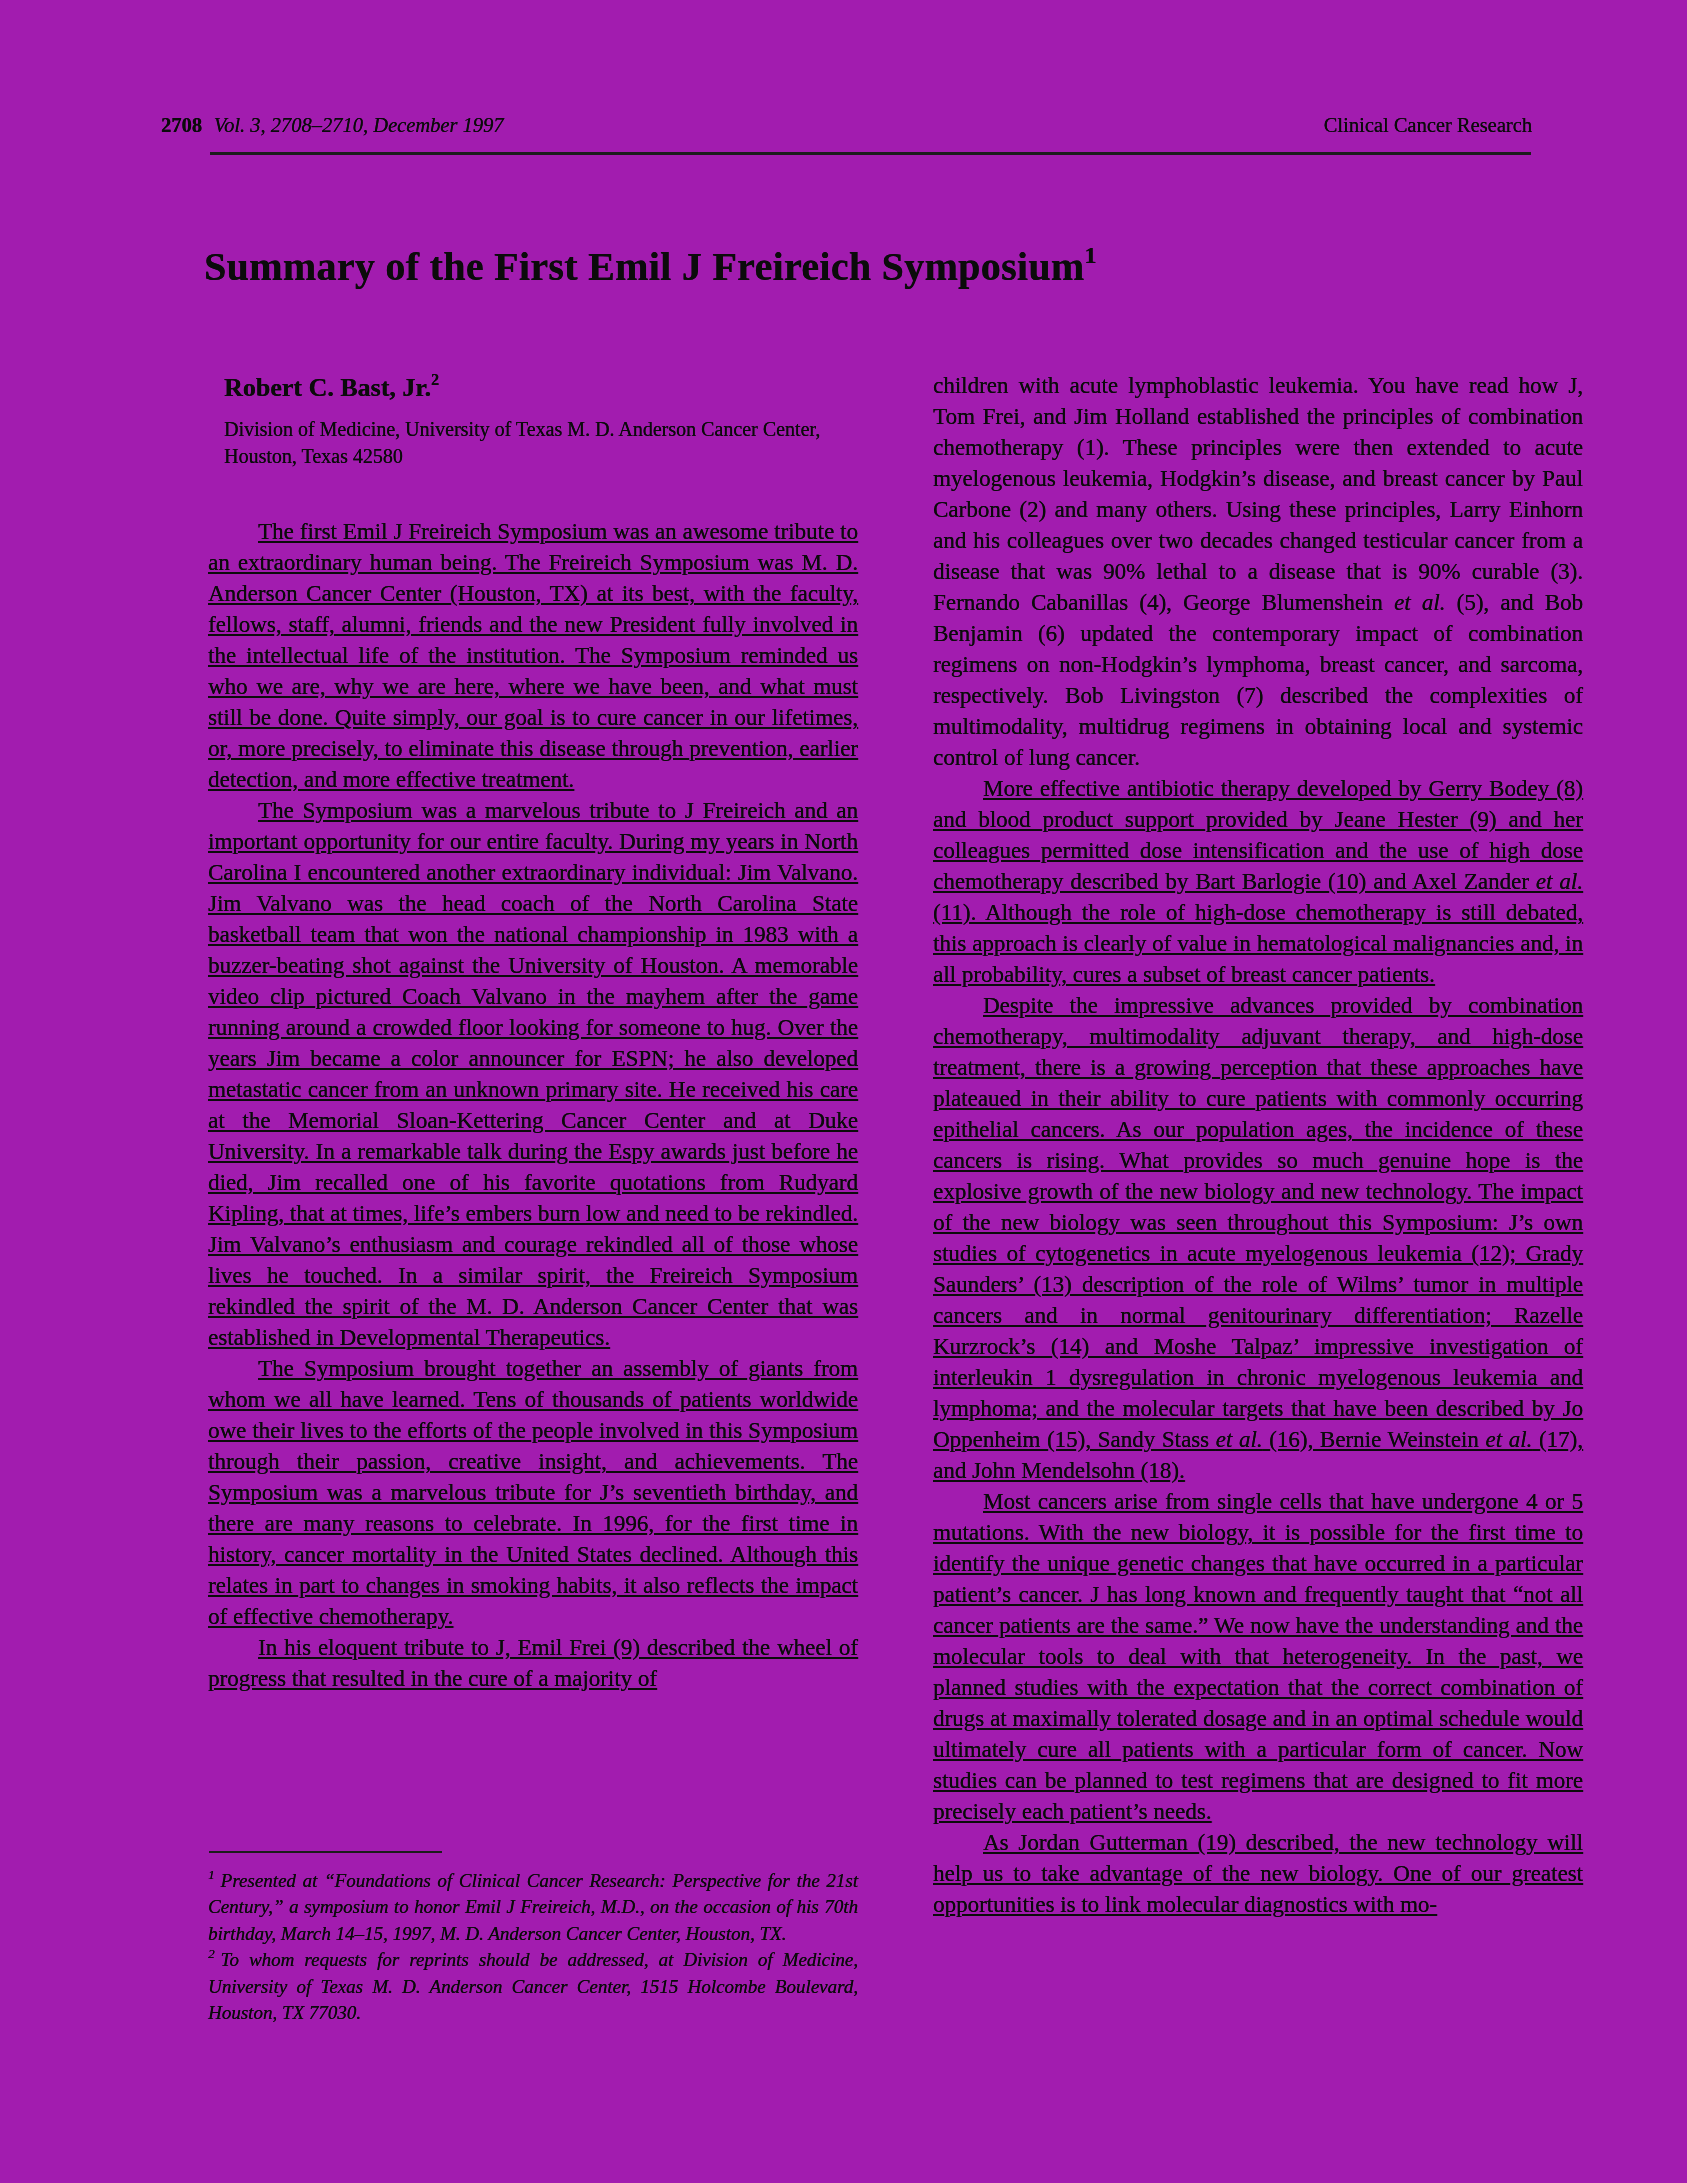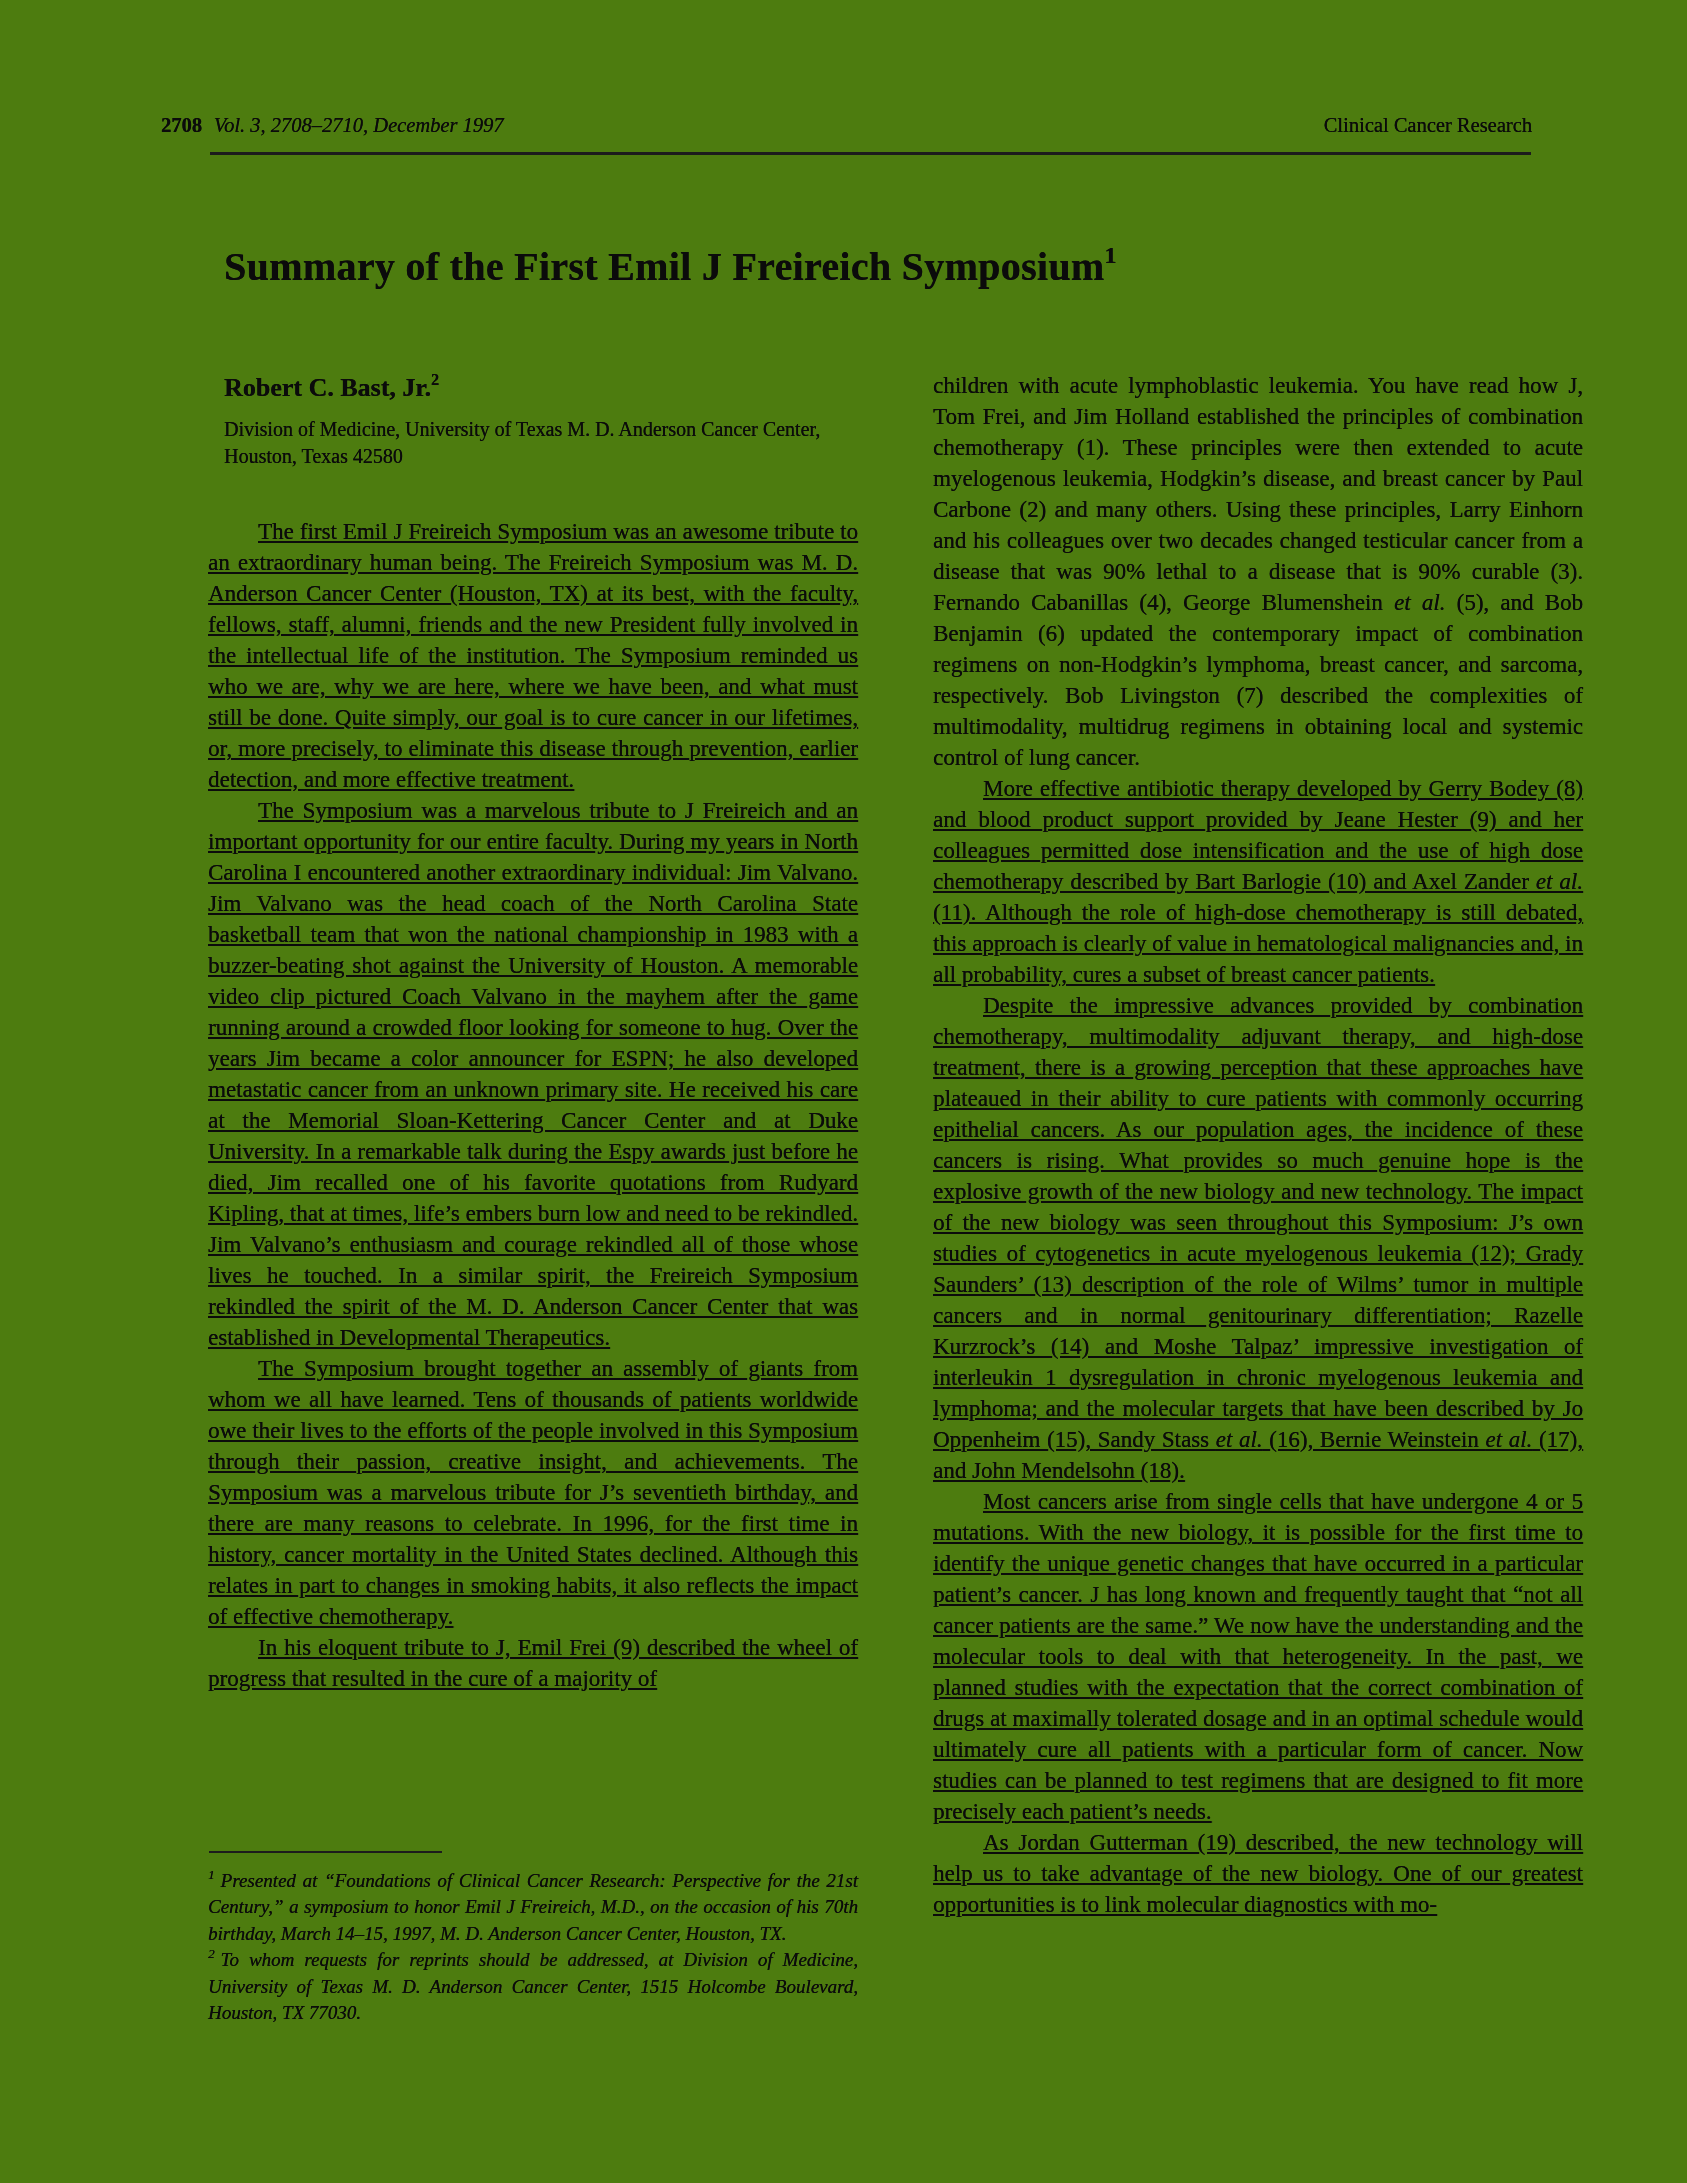--- a/index.html
+++ b/index.html
@@ -4,21 +4,21 @@
 <style>
   html, body {
     margin: 0;
     padding: 0;
     background: #e8e8e8;
   }
   .page {
     position: relative;
     width: 1687px;
     height: 2183px;
-    background: #4d7c0f;
+    background: #a21caf;
     font-family: "Liberation Serif", "DejaVu Serif", serif;
     color: #0b0b0b;
     overflow: hidden;
   }
   .running-head {
     position: absolute;
     left: 161px;
     top: 114px;
     width: 1371px;
     display: flex;
@@ -32,21 +32,21 @@
   .head-rule {
     position: absolute;
     left: 210px;
     top: 152px;
     width: 1321px;
     height: 2.6px;
     background: #1c1c1c;
   }
   .article-title {
     position: absolute;
-    left: 224px;
+    left: 204px;
     top: 246px;
     margin: 0;
     font-size: 40px;
     font-weight: bold;
     line-height: 1.05;
     letter-spacing: 0.3px;
     text-shadow: 0.3px 0 0 currentColor;
   }
   .article-title sup {
     font-size: 24px;

